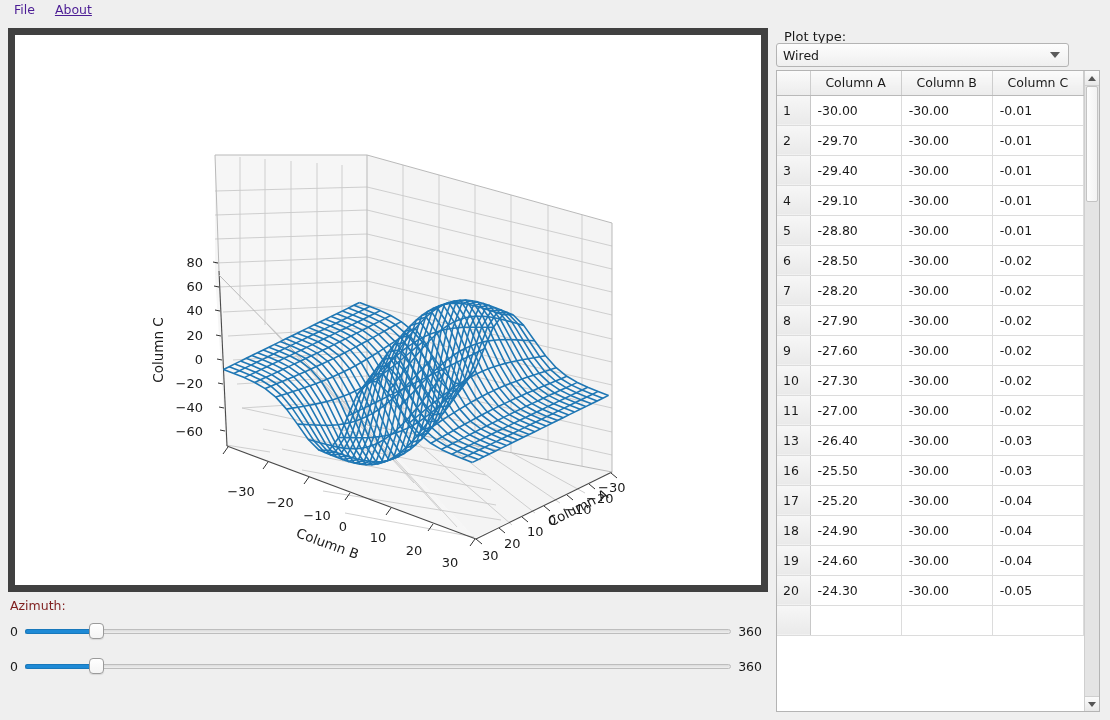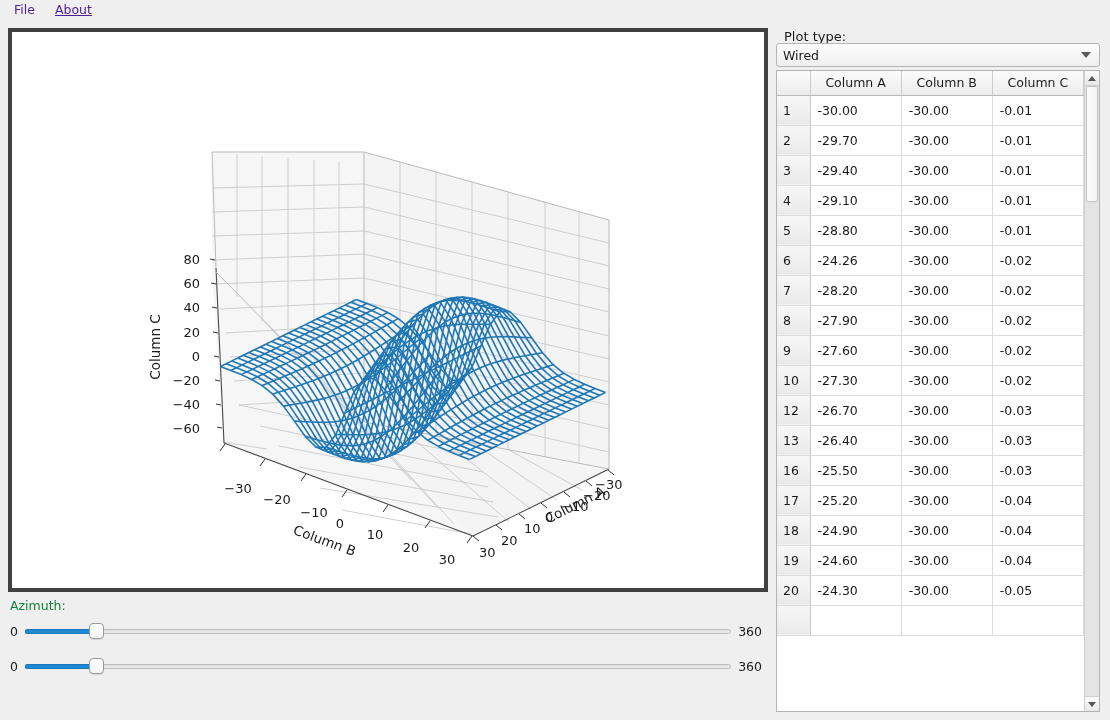--- a/index.html
+++ b/index.html
@@ -40,32 +40,32 @@
     width: 770px;
     height: 700px;
     background: #efefef;
     position: relative;
   }
   #plot-frame {
     position: absolute;
     left: 8px; top: 8px;
     width: 760px; height: 564px;
     background: #ffffff;
-    border: 4px solid #404040;
+    border: 7px solid #404040;
     overflow: hidden;
   }
   #plot-svg { display: block; }
 
   
   .slider-block { position: absolute; left: 10px; width: 752px; }
   #azimuth-block { top: 578px; }
   #elevation-block { top: 637px; }
   .slider-label {
     font-size: 12.5px;
-    color: #15803d;
+    color: #7f1d1d;
     margin-bottom: 9px;
     display: block;
   }
   .slider-row {
     display: flex;
     align-items: center;
     gap: 7px;
     height: 18px;
   }
   .slider-end {
@@ -120,21 +120,21 @@
     position: relative;
   }
   #plot-type-label {
     position: absolute;
     left: 14px; top: 9px;
     font-size: 13px;
   }
   #plot-type-select {
     position: absolute;
     left: 6px; top: 23px;
-    width: 324px; height: 24px;
+    width: 293px; height: 24px;
     background: linear-gradient(#fdfdfd, #efefef);
     border: 1px solid #b4b4b4;
     border-radius: 3px;
     display: flex;
     align-items: center;
     padding: 0 6px;
     font-size: 12.5px;
   }
   #plot-type-select .sel-val { flex: 1; }
   .chev {
@@ -543,21 +543,21 @@
                 <td>-0.01</td>
               </tr>
               <tr>
                 <td class="rownum">5</td>
                 <td>-28.80</td>
                 <td>-30.00</td>
                 <td>-0.01</td>
               </tr>
               <tr>
                 <td class="rownum">6</td>
-                <td>-24.26</td>
+                <td>-28.50</td>
                 <td>-30.00</td>
                 <td>-0.02</td>
               </tr>
               <tr>
                 <td class="rownum">7</td>
                 <td>-28.20</td>
                 <td>-30.00</td>
                 <td>-0.02</td>
               </tr>
               <tr>
@@ -572,24 +572,24 @@
                 <td>-30.00</td>
                 <td>-0.02</td>
               </tr>
               <tr>
                 <td class="rownum">10</td>
                 <td>-27.30</td>
                 <td>-30.00</td>
                 <td>-0.02</td>
               </tr>
               <tr>
-                <td class="rownum">12</td>
-                <td>-26.70</td>
-                <td>-30.00</td>
-                <td>-0.03</td>
+                <td class="rownum">11</td>
+                <td>-27.00</td>
+                <td>-30.00</td>
+                <td>-0.02</td>
               </tr>
               <tr>
                 <td class="rownum">13</td>
                 <td>-26.40</td>
                 <td>-30.00</td>
                 <td>-0.03</td>
               </tr>
               <tr>
                 <td class="rownum">16</td>
                 <td>-25.50</td>

